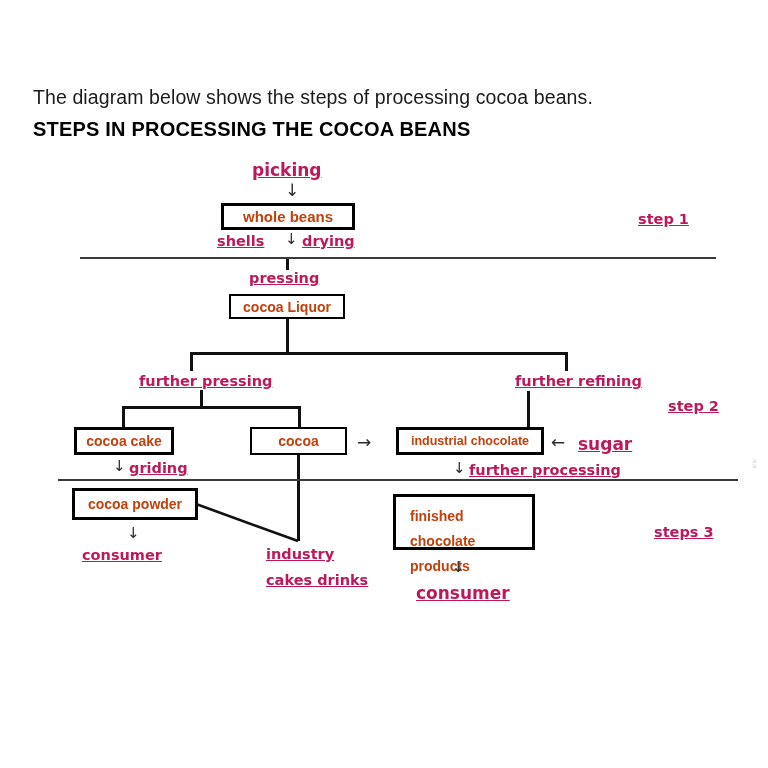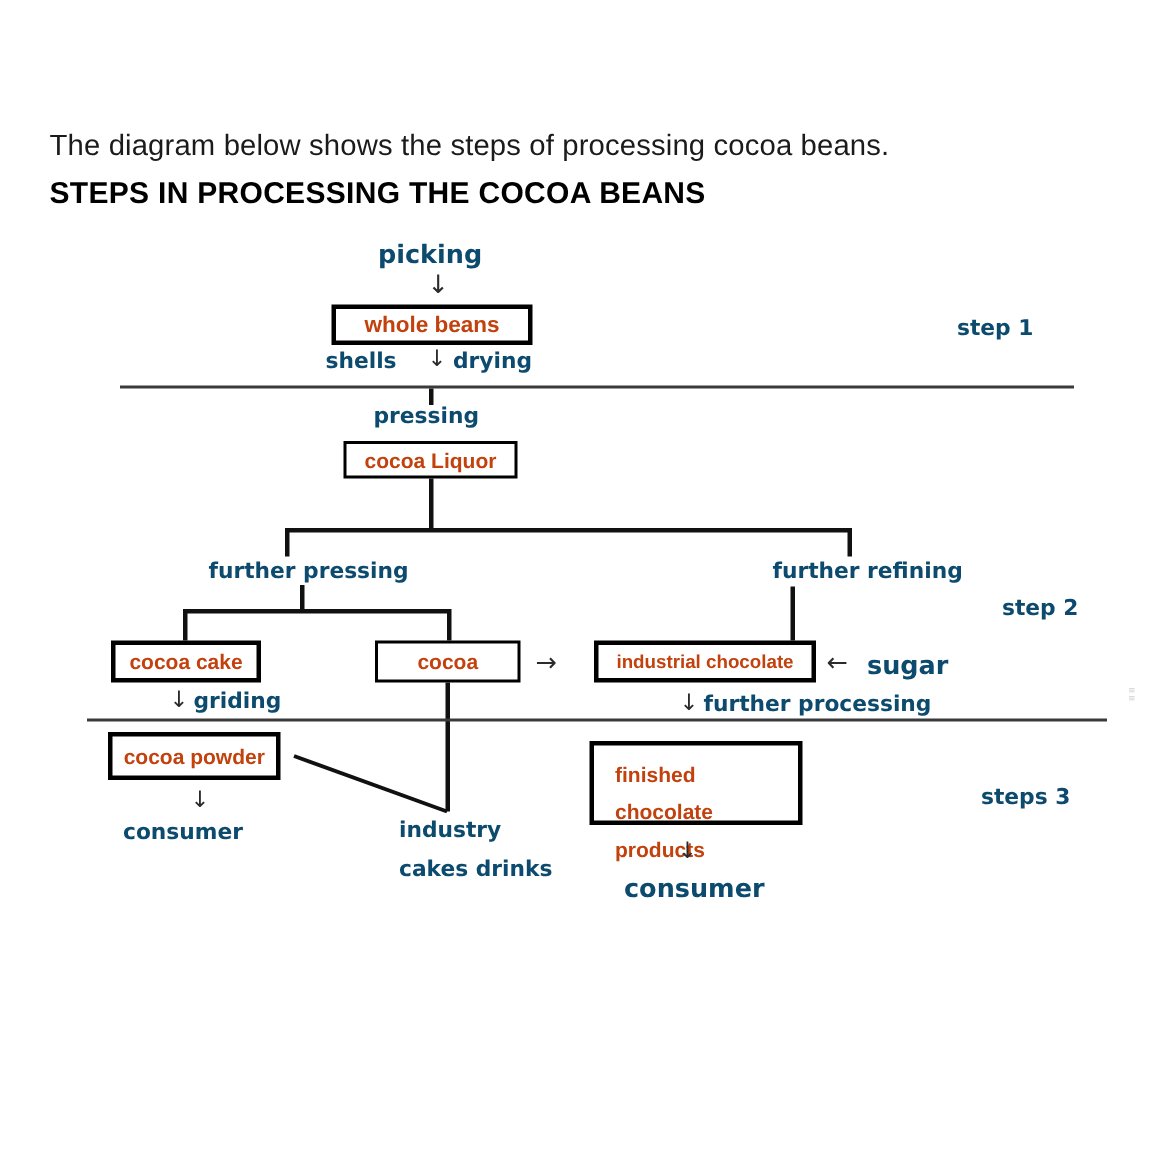--- a/index.html
+++ b/index.html
@@ -44,23 +44,24 @@
     color: #000000;
     white-space: nowrap;
     letter-spacing: 0.2px;
   }
 
   
   .dtext {
     position: absolute;
     font-family: "DejaVu Sans", sans-serif;
     font-weight: 700;
-    color: #0c4a6e;
+    color: #be185d;
     white-space: nowrap;
     line-height: 1;
+    text-decoration: underline;
   }
   .t-lg { font-size: 17px; }
   .t-md { font-size: 14.5px; }
 
   
   .dbox {
     position: absolute;
     box-sizing: border-box;
     background: #ffffff;
     border: 3px solid #000000;
@@ -189,21 +190,21 @@
   <div class="arrow" style="left:113px; top:459px; font-size:15px;">↓</div>
   <div class="dtext t-md" style="left:129px; top:461px;">griding</div>
 
   <div class="arrow" style="left:453px; top:461px; font-size:15px;">↓</div>
   <div class="dtext t-md" style="left:469px; top:463px;">further processing</div>
 
   <div class="vline" style="left:297px; top:455px; height:86px;"></div>
 
   <div class="divider" style="left:58px; top:479px; width:680px;"></div>
 
-  <div class="dbox" style="left:72px; top:488px; width:115px; height:32px; font-size:14px;">cocoa powder</div>
+  <div class="dbox" style="left:72px; top:488px; width:126px; height:32px; font-size:14px;">cocoa powder</div>
 
   <svg class="diag" style="left:196px; top:500px; width:104px; height:44px;" viewBox="0 0 104 44">
     <line x1="0" y1="4" x2="102" y2="41" stroke="#111111" stroke-width="2.6"></line>
   </svg>
 
   <div class="arrow" style="left:127px; top:526px; font-size:15px;">↓</div>
   <div class="dtext t-md" style="left:82px; top:548px;">consumer</div>
 
   <div class="dtext t-md" style="left:266px; top:547px;">industry</div>
   <div class="dtext t-md" style="left:266px; top:573px;">cakes drinks</div>

